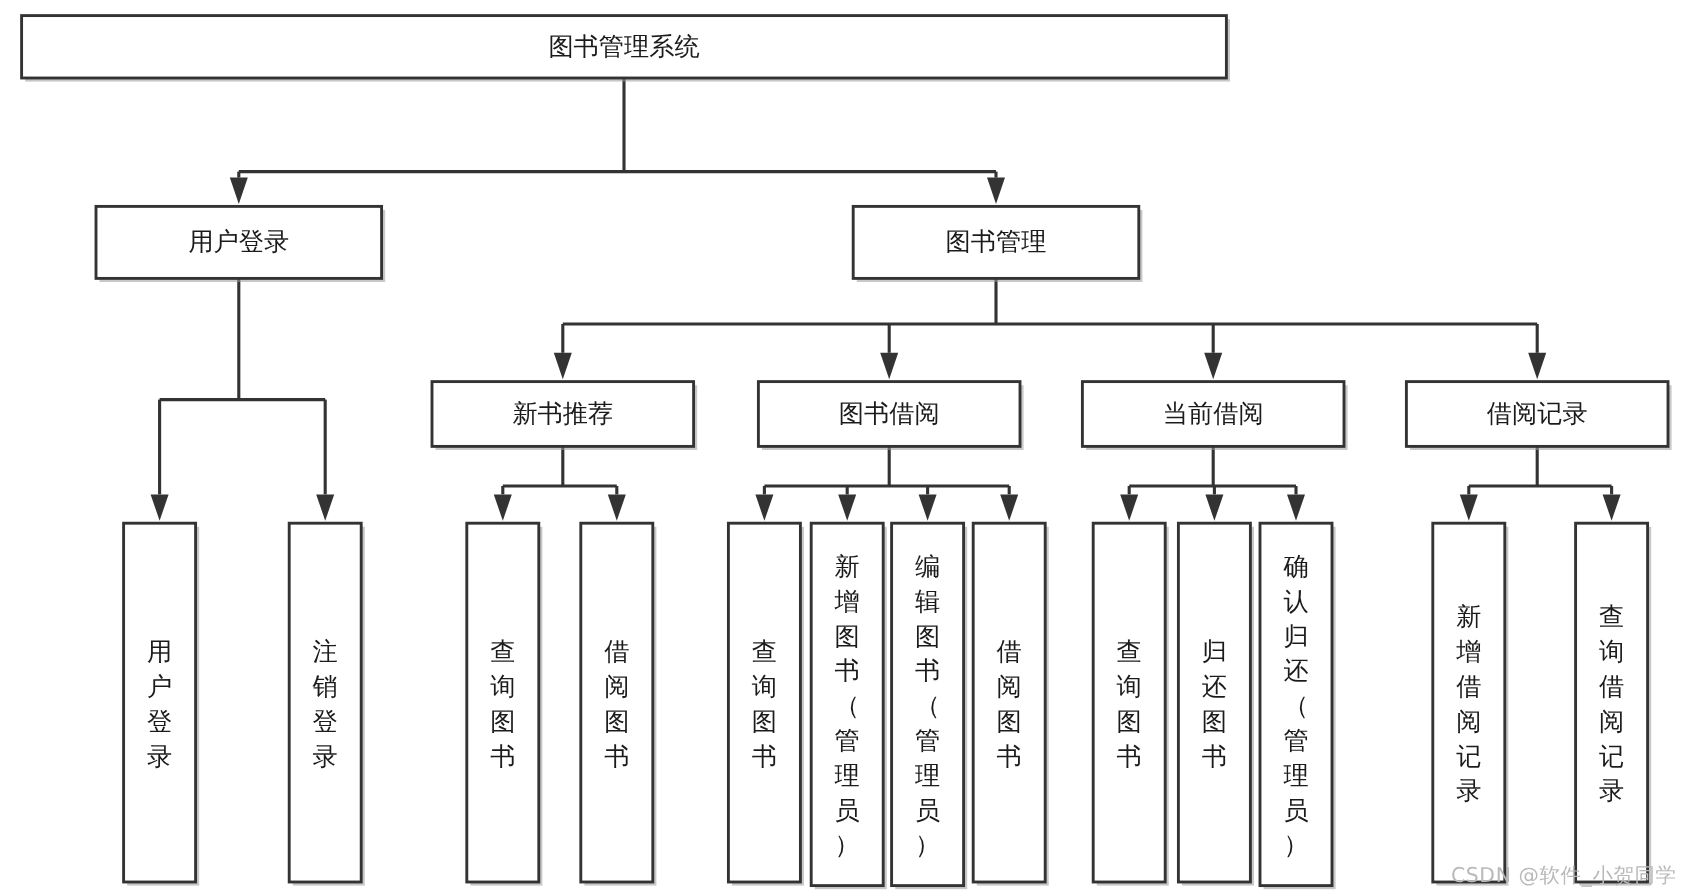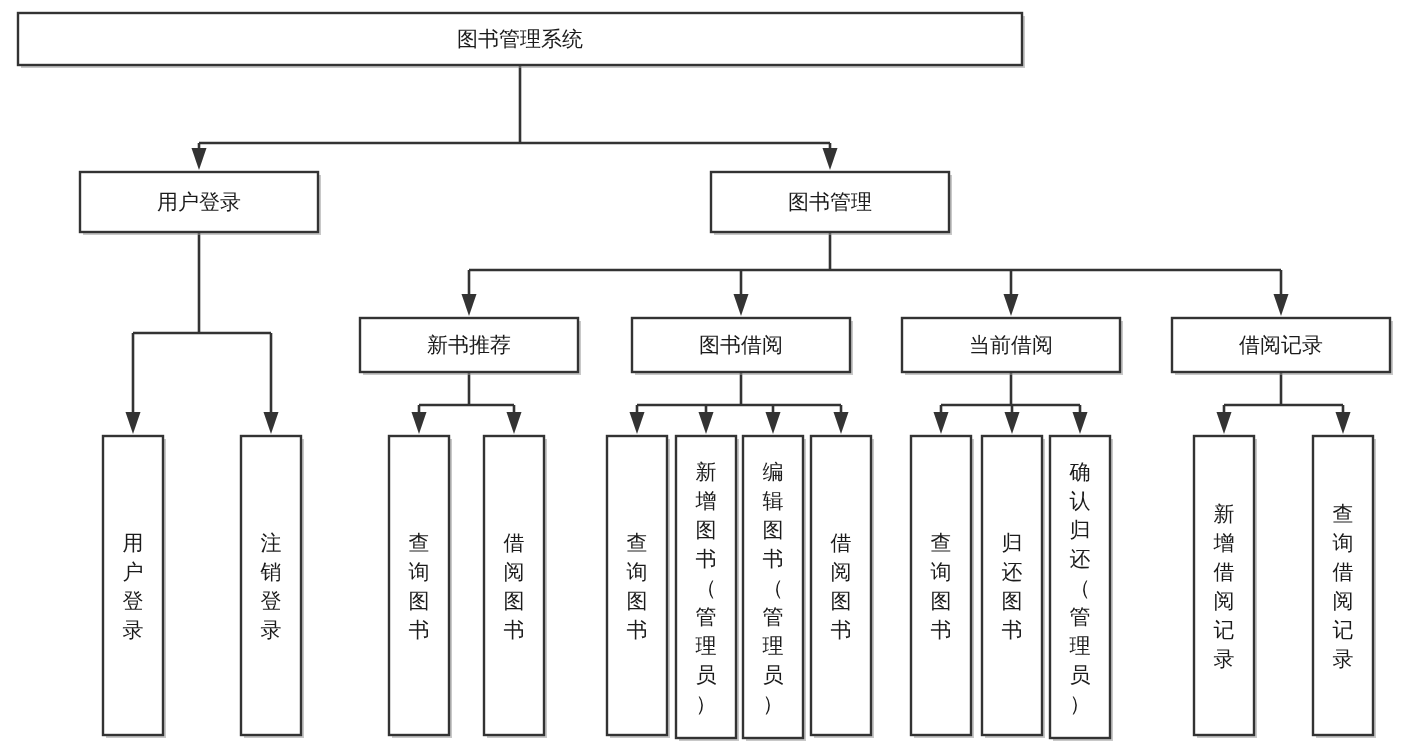--- a/index.html
+++ b/index.html
@@ -226,13 +226,14 @@
           <rect class="node-box" x="1194" y="436" width="60" height="299"></rect>
           <text class="node-label-vertical" x="1224"><tspan x="1224" y="521.12">新</tspan><tspan x="1224" y="550.12">增</tspan><tspan x="1224" y="579.12">借</tspan><tspan x="1224" y="608.12">阅</tspan><tspan x="1224" y="637.12">记</tspan><tspan x="1224" y="666.12">录</tspan></text>
         </g>
         <g>
           <rect class="node-shadow" x="1316" y="439" width="60" height="299"></rect>
           <rect class="node-box" x="1313" y="436" width="60" height="299"></rect>
           <text class="node-label-vertical" x="1343"><tspan x="1343" y="521.12">查</tspan><tspan x="1343" y="550.12">询</tspan><tspan x="1343" y="579.12">借</tspan><tspan x="1343" y="608.12">阅</tspan><tspan x="1343" y="637.12">记</tspan><tspan x="1343" y="666.12">录</tspan></text>
         </g>
       </g>
   </svg>
+  <div class="watermark">CSDN @软件_小贺同学</div>
 </div>
 
 </body></html>

